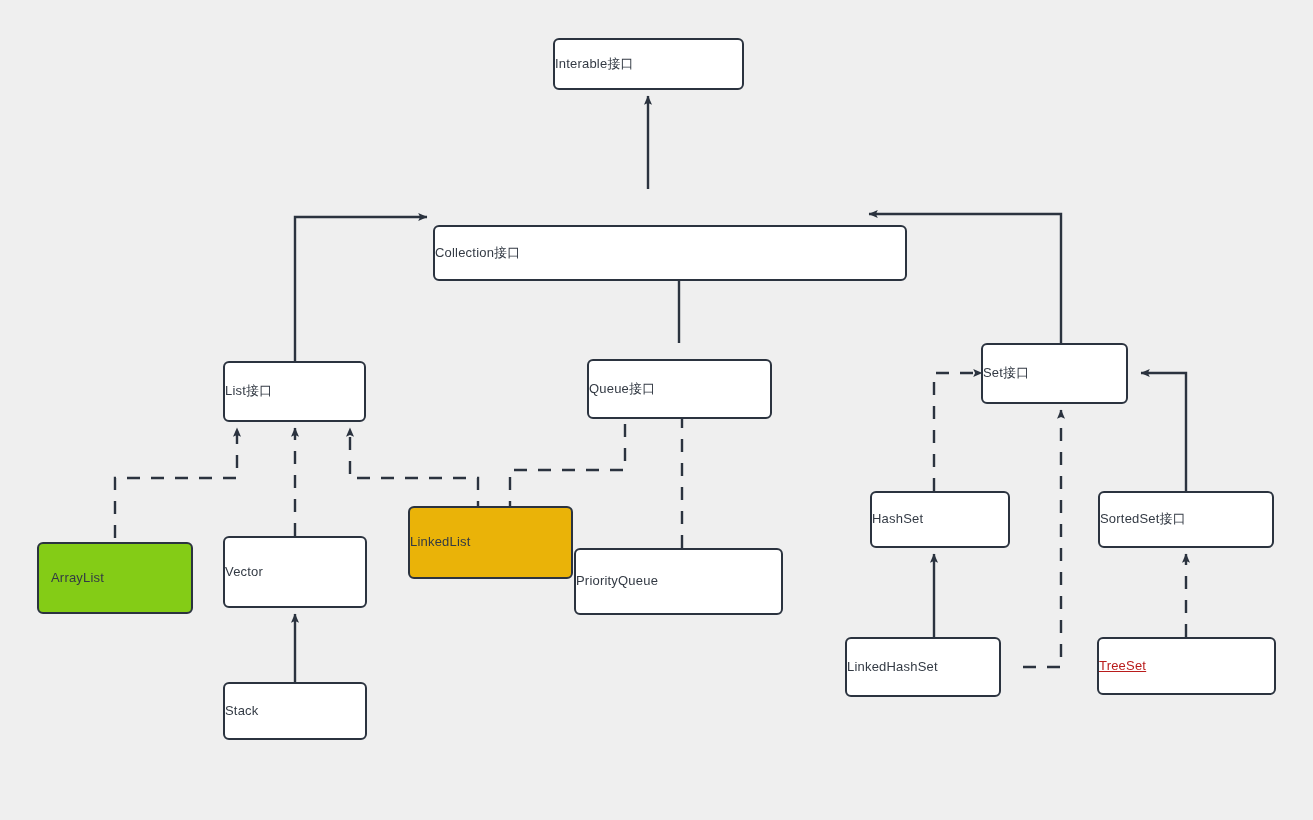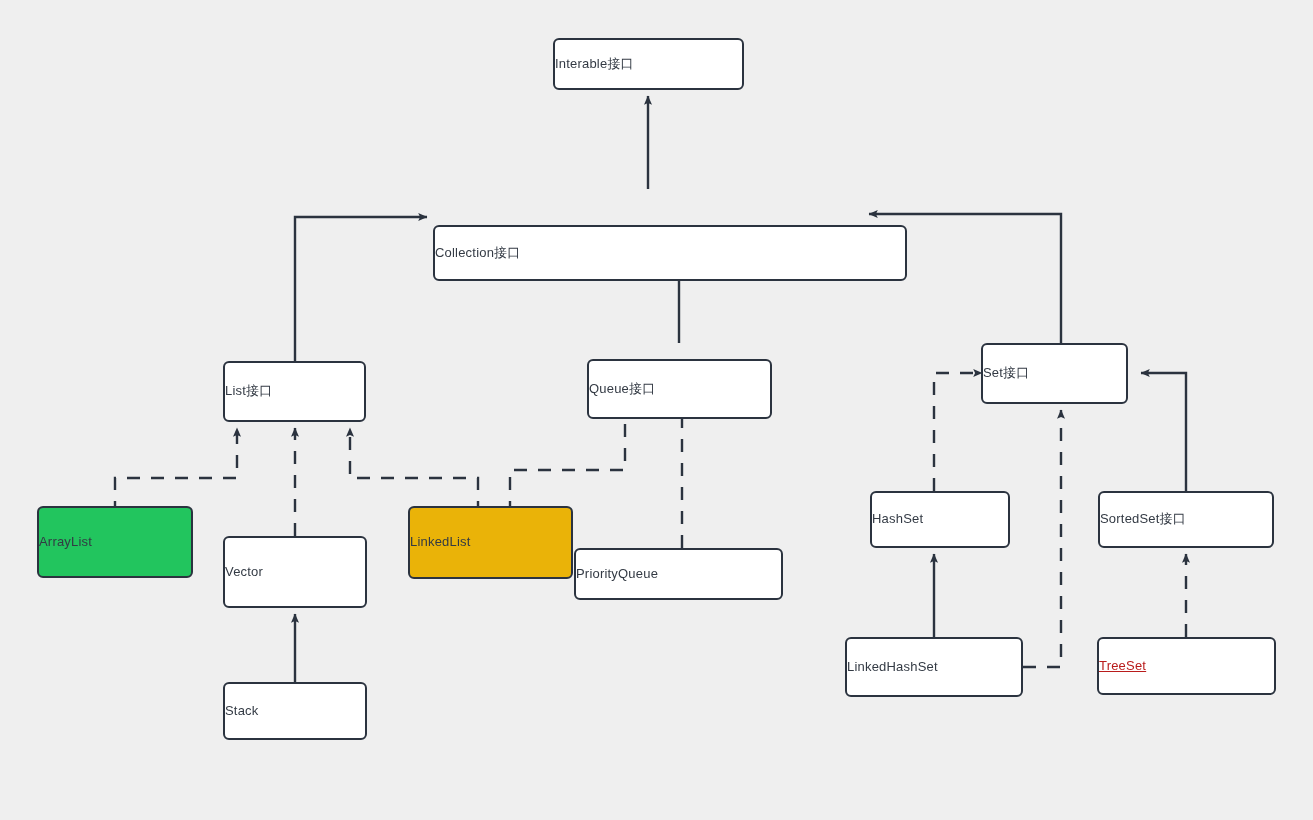--- a/index.html
+++ b/index.html
@@ -86,41 +86,41 @@
       </div>
       <div class="node-box" style="left: 223px; top: 361px; width: 143px; height: 61px; border-color: rgb(43, 51, 63); background: rgb(255, 255, 255); color: rgb(51, 58, 68);">
         <span class="node-label">List接口</span>
       </div>
       <div class="node-box" style="left: 587px; top: 343px; width: 185px; height: 60px; border-color: rgb(43, 51, 63); background: rgb(255, 255, 255); color: rgb(51, 58, 68); margin-top: 16px;">
         <span class="node-label">Queue接口</span>
       </div>
       <div class="node-box" style="left: 981px; top: 343px; width: 147px; height: 61px; border-color: rgb(43, 51, 63); background: rgb(255, 255, 255); color: rgb(51, 58, 68);">
         <span class="node-label">Set接口</span>
       </div>
-      <div class="node-box" style="left: 37px; top: 506px; width: 156px; height: 72px; border-color: rgb(43, 51, 63); background: #22c55e; color: rgb(51, 58, 68);">
+      <div class="node-box" style="left: 37px; top: 542px; width: 156px; height: 72px; border-color: rgb(43, 51, 63); background: #84cc16; color: rgb(51, 58, 68); padding-left: 12px;">
         <span class="node-label">ArrayList</span>
       </div>
       <div class="node-box" style="left: 223px; top: 536px; width: 144px; height: 72px; border-color: rgb(43, 51, 63); background: rgb(255, 255, 255); color: rgb(51, 58, 68);">
         <span class="node-label">Vector</span>
       </div>
       <div class="node-box" style="left: 408px; top: 506px; width: 165px; height: 73px; border-color: rgb(43, 51, 63); background: #eab308; color: rgb(51, 58, 68);">
         <span class="node-label">LinkedList</span>
       </div>
-      <div class="node-box" style="left: 574px; top: 548px; width: 209px; height: 52px; border-color: rgb(43, 51, 63); background: rgb(255, 255, 255); color: rgb(51, 58, 68);">
+      <div class="node-box" style="left: 574px; top: 548px; width: 209px; height: 67px; border-color: rgb(43, 51, 63); background: rgb(255, 255, 255); color: rgb(51, 58, 68);">
         <span class="node-label">PriorityQueue</span>
       </div>
       <div class="node-box" style="left: 223px; top: 682px; width: 144px; height: 58px; border-color: rgb(43, 51, 63); background: rgb(255, 255, 255); color: rgb(51, 58, 68);">
         <span class="node-label">Stack</span>
       </div>
       <div class="node-box" style="left: 864px; top: 491px; width: 140px; height: 57px; border-color: rgb(43, 51, 63); background: rgb(255, 255, 255); color: rgb(51, 58, 68); margin-left: 6px;">
         <span class="node-label">HashSet</span>
       </div>
       <div class="node-box" style="left: 1098px; top: 491px; width: 176px; height: 57px; border-color: rgb(43, 51, 63); background: rgb(255, 255, 255); color: rgb(51, 58, 68);">
         <span class="node-label">SortedSet接口</span>
       </div>
-      <div class="node-box" style="left: 845px; top: 637px; width: 178px; height: 60px; border-color: rgb(43, 51, 63); background: rgb(255, 255, 255); color: rgb(51, 58, 68);">
+      <div class="node-box" style="left: 845px; top: 637px; width: 156px; height: 60px; border-color: rgb(43, 51, 63); background: rgb(255, 255, 255); color: rgb(51, 58, 68);">
         <span class="node-label">LinkedHashSet</span>
       </div>
       <div class="node-box" style="left: 1097px; top: 637px; width: 179px; height: 58px; border-color: rgb(43, 51, 63); background: rgb(255, 255, 255); color: #b91c1c; text-decoration: underline;">
         <span class="node-label">TreeSet</span>
       </div>
     </div>
 </div>
 
 </body></html>

